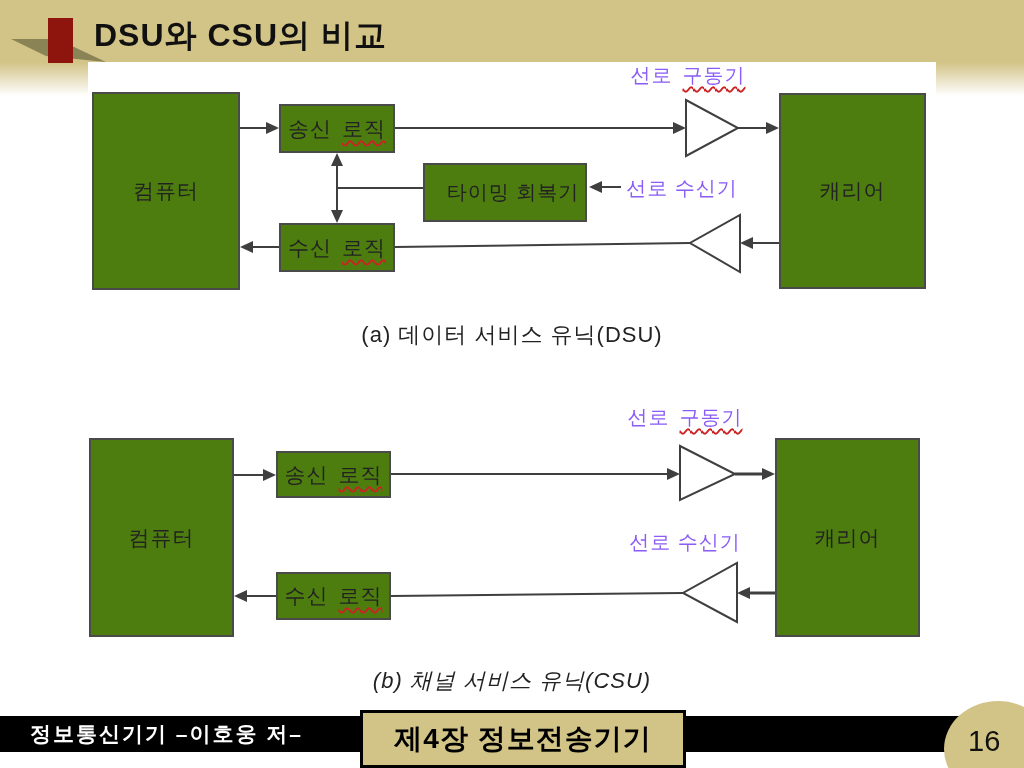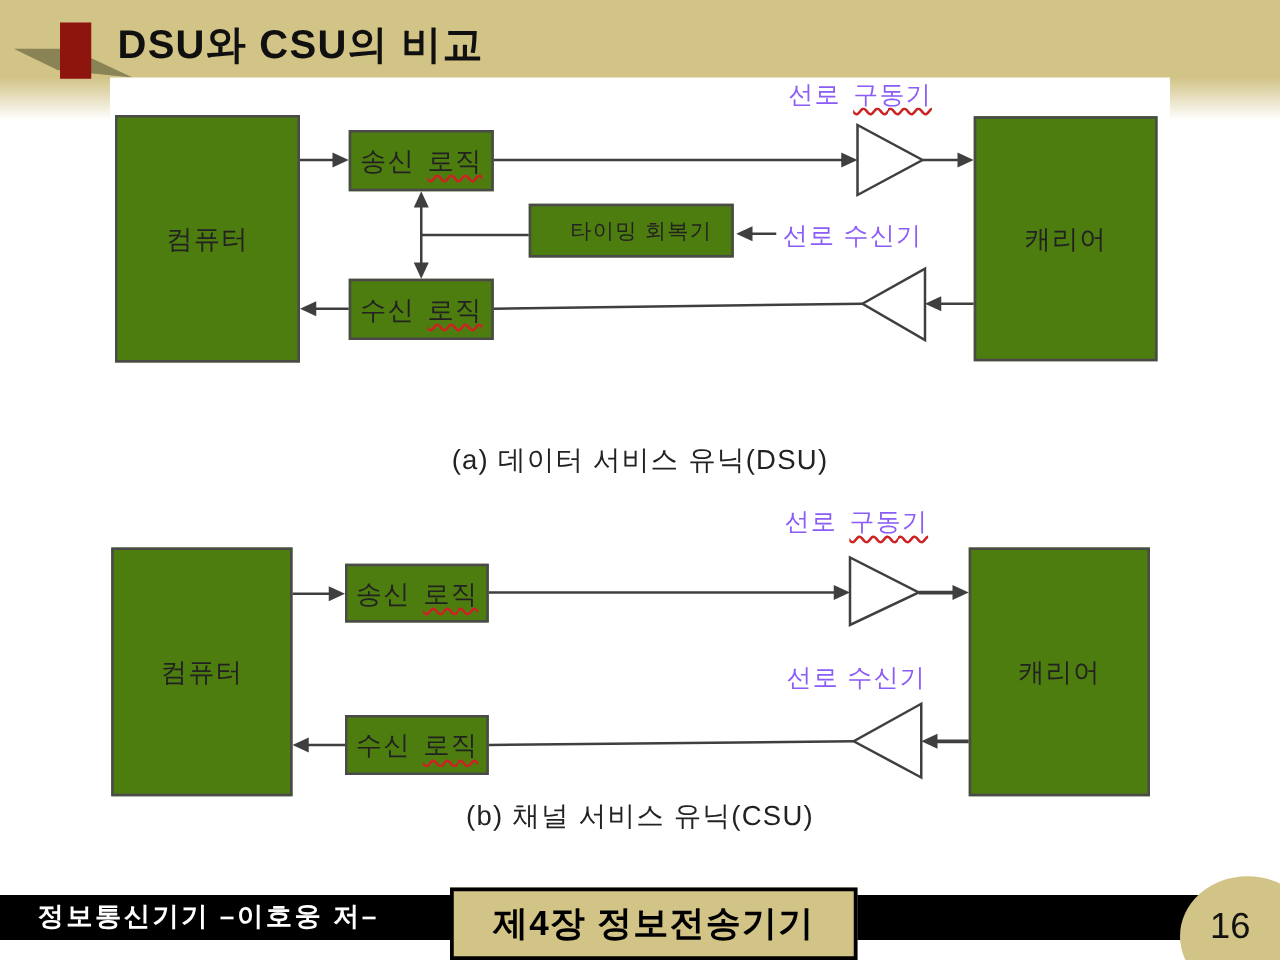--- a/index.html
+++ b/index.html
@@ -87,49 +87,49 @@
 
     <div class="dbox" style="left:4px;top:30px;width:148px;height:198px;">
       <span>컴퓨터</span>
     </div>
     <div class="dbox" style="left:191px;top:42px;width:116px;height:49px;">
       <span><span>송신</span><span class="word-gap"></span><span class="misspell">로직</span></span>
     </div>
     <div class="dbox" style="left:191px;top:161px;width:116px;height:49px;">
       <span><span>수신</span><span class="word-gap"></span><span class="misspell">로직</span></span>
     </div>
-    <div class="dbox" style="left:335px;top:101px;width:164px;height:43px;font-size:17px;padding-left:16px;">
+    <div class="dbox" style="left:335px;top:101px;width:164px;height:59px;font-size:20px;padding-left:16px;">
       <span>타이밍 회복기</span>
     </div>
     <div class="dbox" style="left:691px;top:31px;width:147px;height:196px;">
       <span>캐리어</span>
     </div>
     <div class="flabel" style="left:520px;top:0px;width:160px;">
       <span>선로</span><span class="word-gap"></span><span class="misspell">구동기</span>
     </div>
     <div class="flabel" style="left:514px;top:113px;width:160px;">선로 수신기</div>
-    <div class="caption" style="top:258px;margin-top:33px;">(a) 데이터 서비스 유닉(DSU)</div>
+    <div class="caption" style="top:258px;">(a) 데이터 서비스 유닉(DSU)</div>
 
     <div class="dbox" style="left:1px;top:376px;width:145px;height:199px;">
       <span>컴퓨터</span>
     </div>
     <div class="dbox" style="left:188px;top:389px;width:115px;height:47px;">
       <span><span>송신</span><span class="word-gap"></span><span class="misspell">로직</span></span>
     </div>
     <div class="dbox" style="left:188px;top:510px;width:115px;height:48px;">
       <span><span>수신</span><span class="word-gap"></span><span class="misspell">로직</span></span>
     </div>
     <div class="dbox" style="left:687px;top:376px;width:145px;height:199px;">
       <span>캐리어</span>
     </div>
     <div class="flabel" style="left:517px;top:342px;width:160px;">
       <span>선로</span><span class="word-gap"></span><span class="misspell">구동기</span>
     </div>
     <div class="flabel" style="left:517px;top:467px;width:160px;">선로 수신기</div>
-    <div class="caption" style="top:576px;">(b) 채널 서비스 유닉(CSU)</div>
+    <div class="caption" style="top:604px;font-style:italic;">(b) 채널 서비스 유닉(CSU)</div>
 
   </div>
 
   <div class="footer-band"></div>
   <div class="footer-left">정보통신기기  –이호웅 저–</div>
   <div class="chapter-box">
     <span>제4장 정보전송기기</span>
   </div>
   <div class="page-circle">
     <span class="page-num">16</span>

